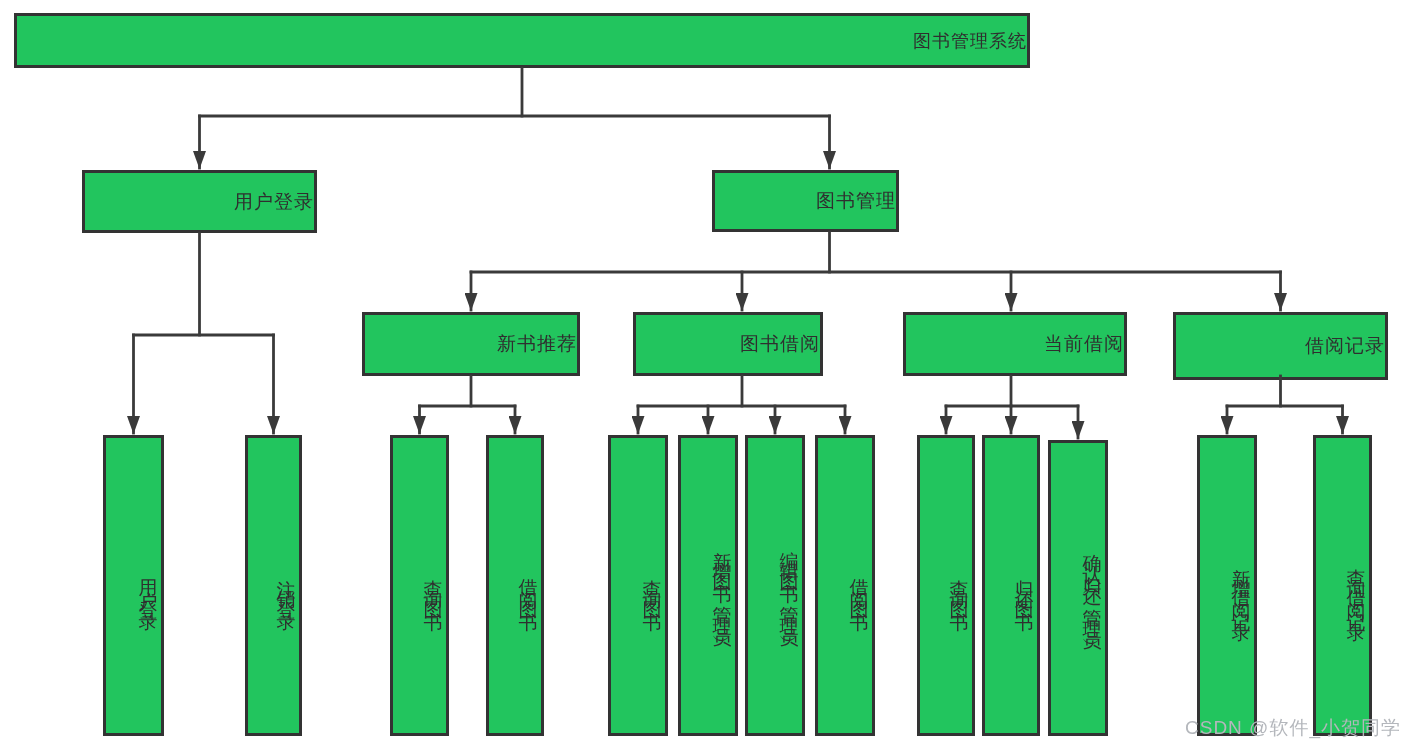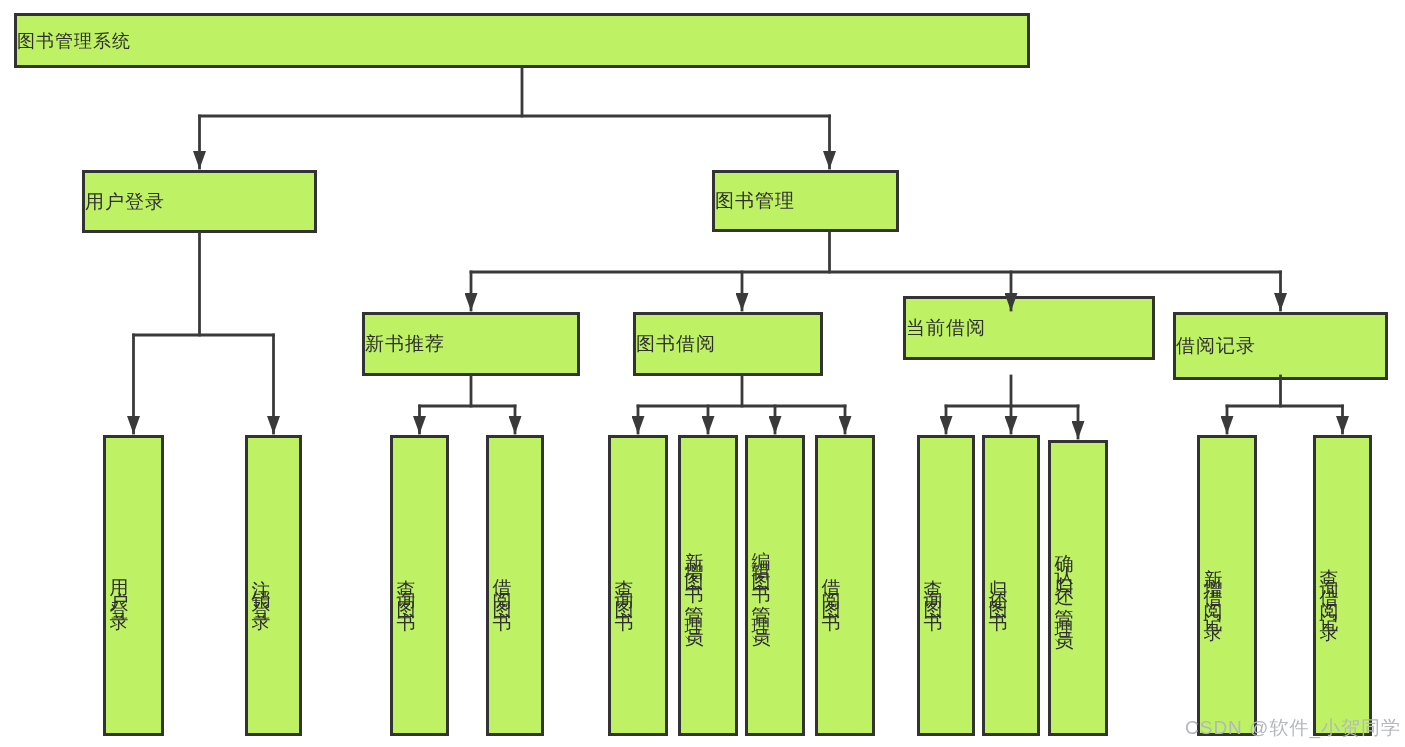--- a/index.html
+++ b/index.html
@@ -9,25 +9,25 @@
     position: relative;
     width: 1405px;
     height: 747px;
     background: var(--c-background, #ffffff);
     font-family: "Liberation Sans", sans-serif;
     overflow: hidden;
   }
 
   .node {
     position: absolute;
-    background: #bef264;
+    background: #22c55e;
     border: 3px solid var(--c-border, #333333);
     display: flex;
     align-items: center;
-    justify-content: flex-start;
+    justify-content: flex-end;
     color: var(--c-text, #2f2f2f);
   }
 
   .hlabel {
     font-size: 19px;
     letter-spacing: 1px;
     white-space: nowrap;
   }
 
   .root .hlabel { font-size: 18px; }
@@ -80,21 +80,21 @@
   <div class="node" style="left:712px;top:170px;width:187px;height:62px">
     <span class="hlabel">图书管理</span>
   </div>
 
   <div class="node" style="left:362px;top:312px;width:218px;height:64px">
     <span class="hlabel">新书推荐</span>
   </div>
   <div class="node" style="left:633px;top:312px;width:190px;height:64px">
     <span class="hlabel">图书借阅</span>
   </div>
-  <div class="node" style="left:903px;top:296px;width:252px;height:64px">
+  <div class="node" style="left:903px;top:312px;width:224px;height:64px">
     <span class="hlabel">当前借阅</span>
   </div>
   <div class="node" style="left:1173px;top:312px;width:215px;height:68px">
     <span class="hlabel">借阅记录</span>
   </div>
 
   <div class="node" style="left:103px;top:435px;width:61px;height:301px">
     <span class="vlabel">用户登录</span>
   </div>
   <div class="node" style="left:245px;top:435px;width:57px;height:301px">

